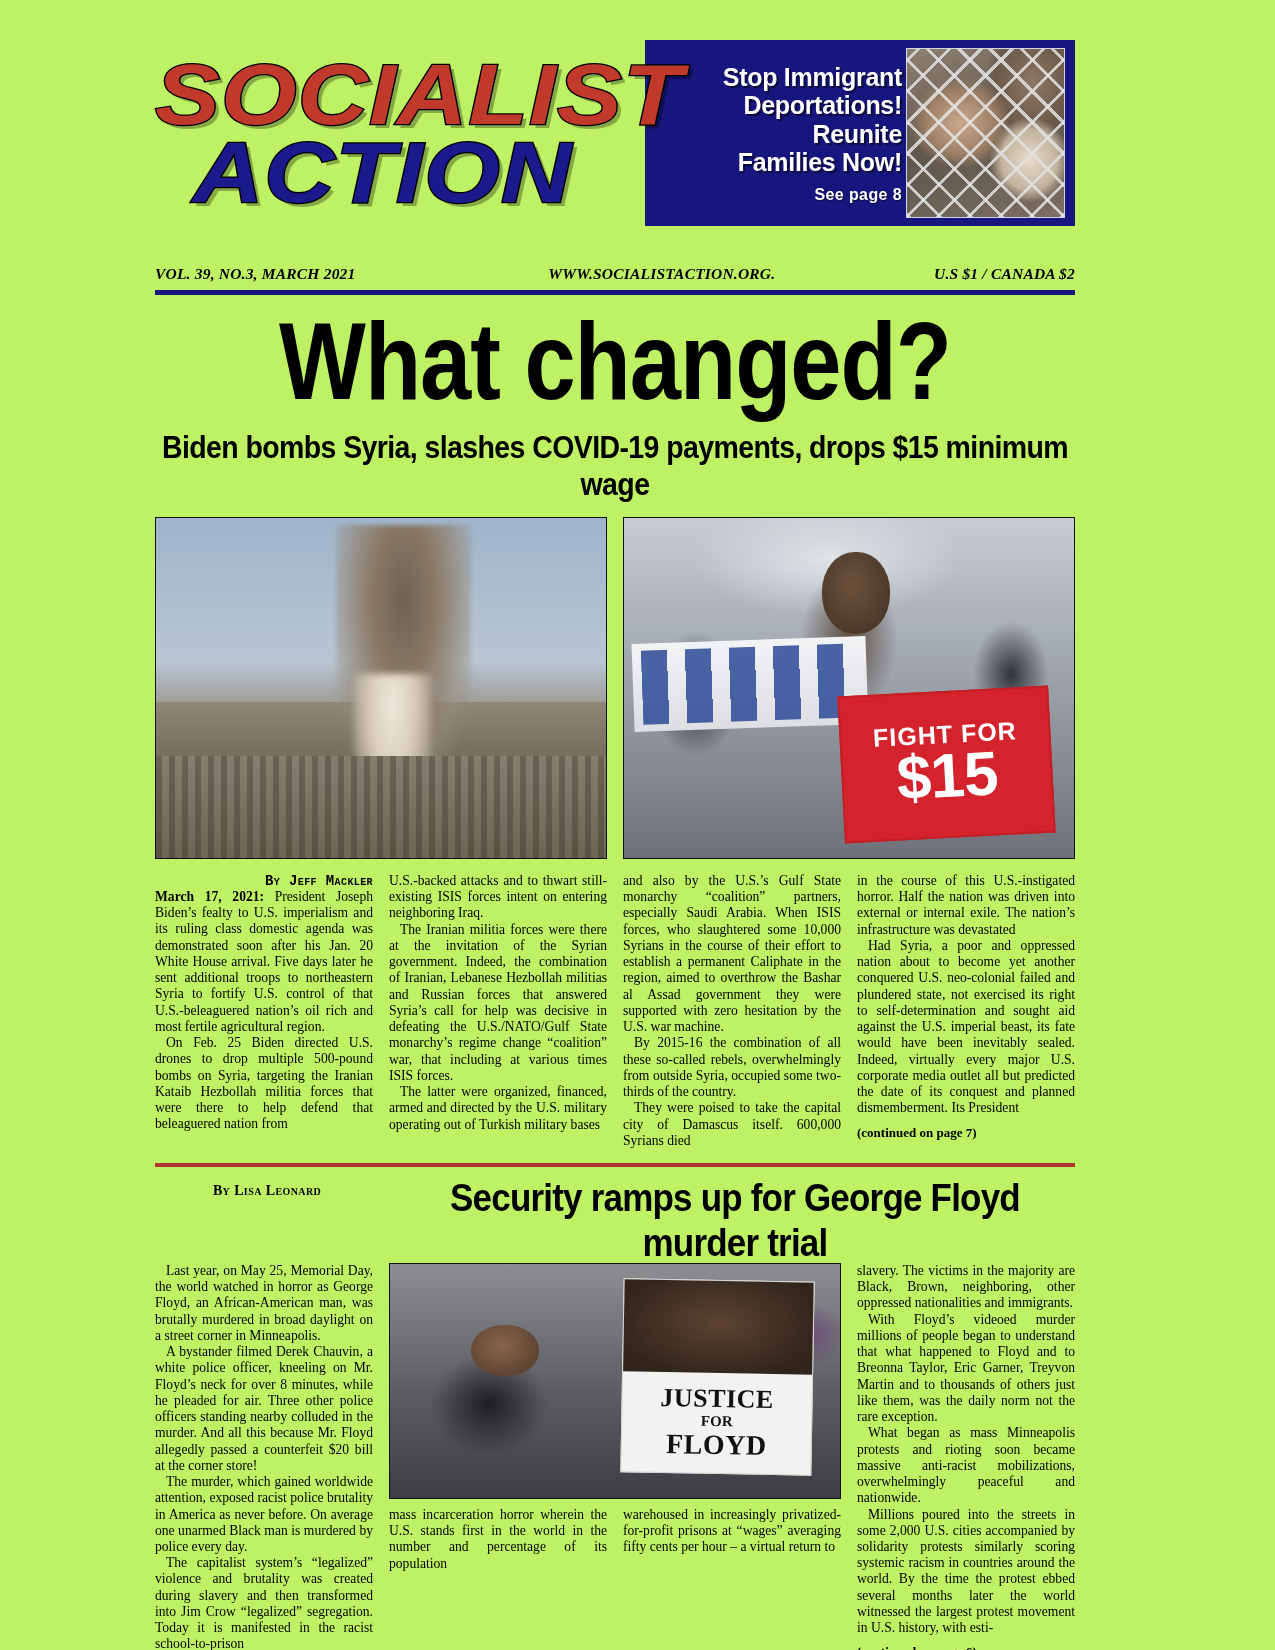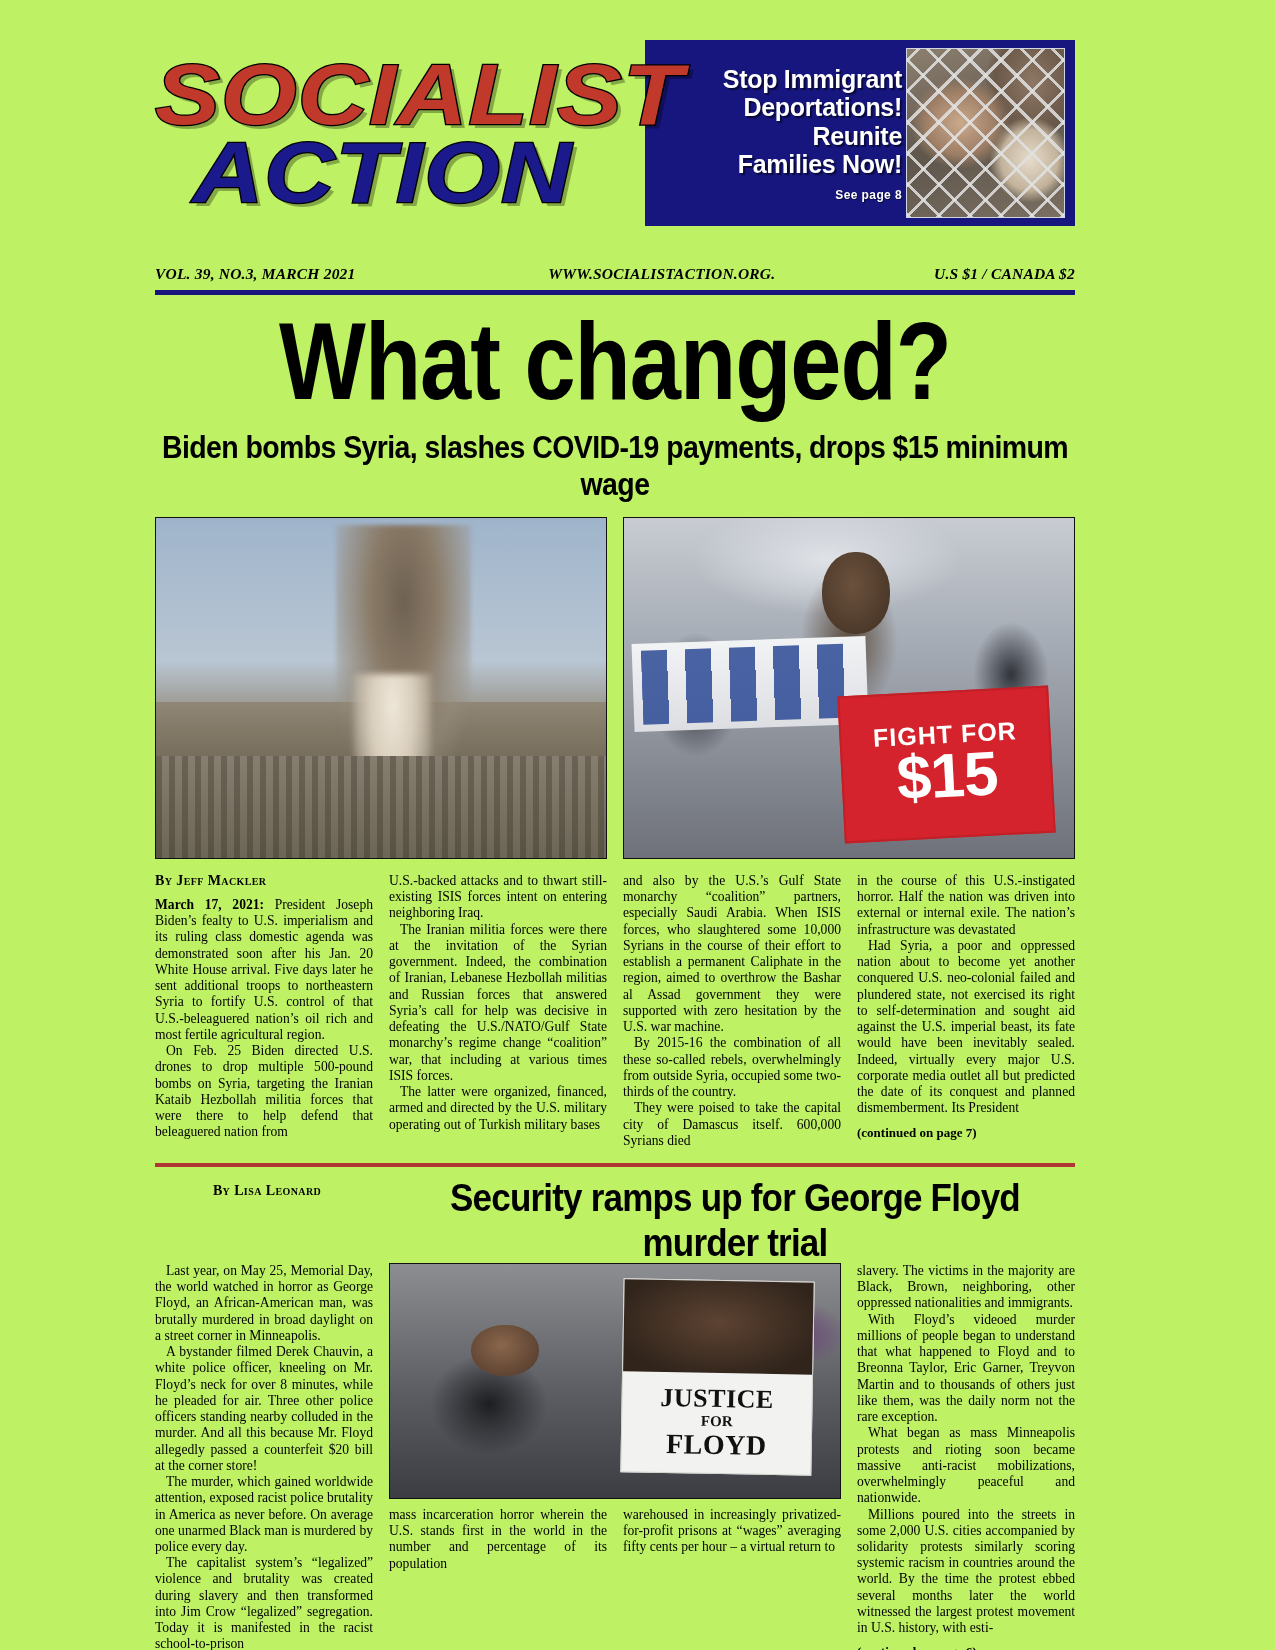--- a/index.html
+++ b/index.html
@@ -80,21 +80,21 @@
     font-weight:bold;
     text-align:center;
   }
   .promo-text .pl{
     font-size:25px;
     line-height:1.14;
     letter-spacing:-0.3px;
     text-shadow:2px 2px 1px rgba(0,0,0,0.55);
   }
   .promo-text .pg{
-    font-size:12px;
+    font-size:16px;
     margin-top:9px;
     letter-spacing:0.4px;
     text-shadow:1px 1px 1px rgba(0,0,0,0.55);
   }
   .promo-img{
     width:157px;
     margin-left:4px;
     border:1px solid #cfd6e4;
     position:relative;
     overflow:hidden;
@@ -240,27 +240,27 @@
   }
 
   
   .cols4{
     display:flex;
     gap:16px;
     margin-top:14px;
   }
   .col{width:224px;}
   .byline{
-    text-align:left;
-    font-family:Liberation Serif, serif;
+    text-align:right;
+    font-family:Liberation Mono, monospace;
     font-weight:bold;
     font-size:14px;
     font-variant:small-caps;
     letter-spacing:0.4px;
-    margin-bottom:8px;
+    margin-bottom:0;
   }
   .body p{
     margin:0;
     font-family:"Liberation Serif", serif;
     font-size:13.6px;
     line-height:1.195;
     text-align:justify;
     text-indent:11px;
     hyphens:auto;
   }

